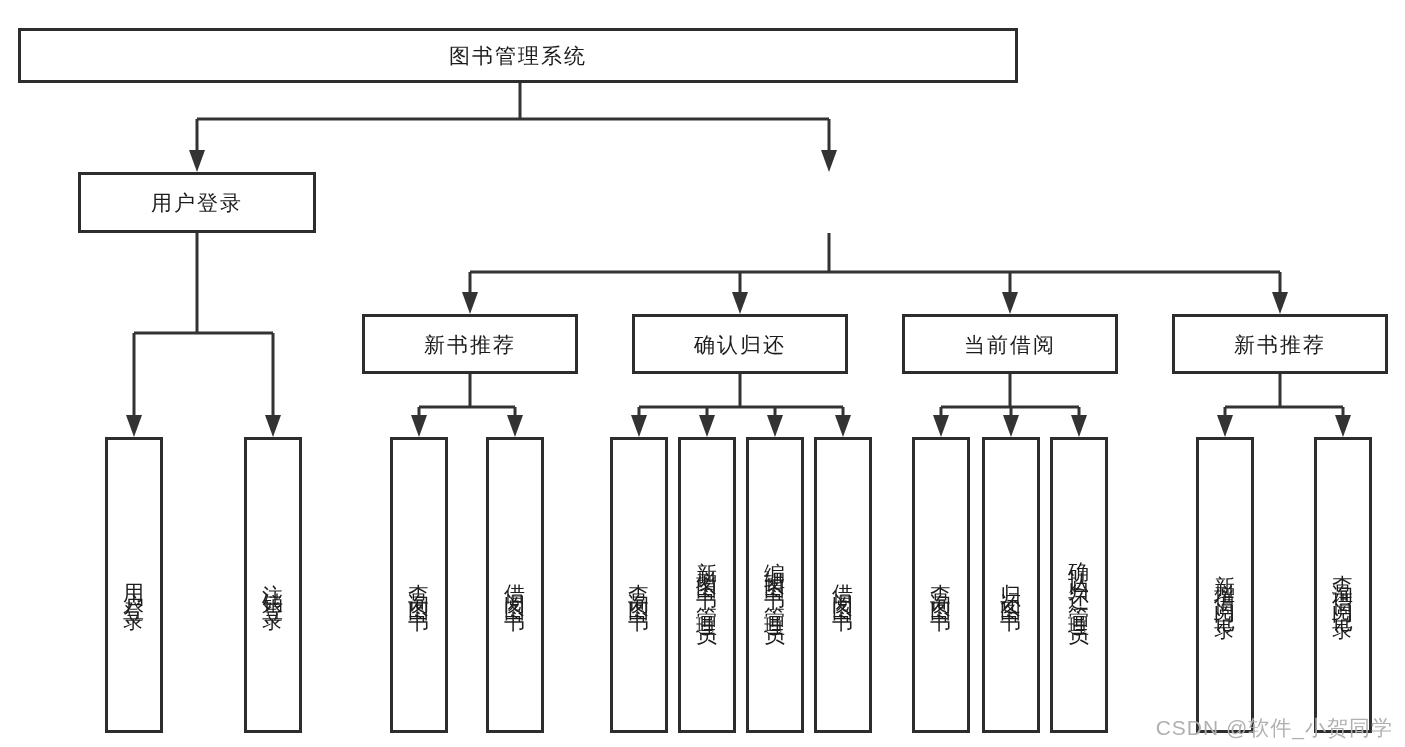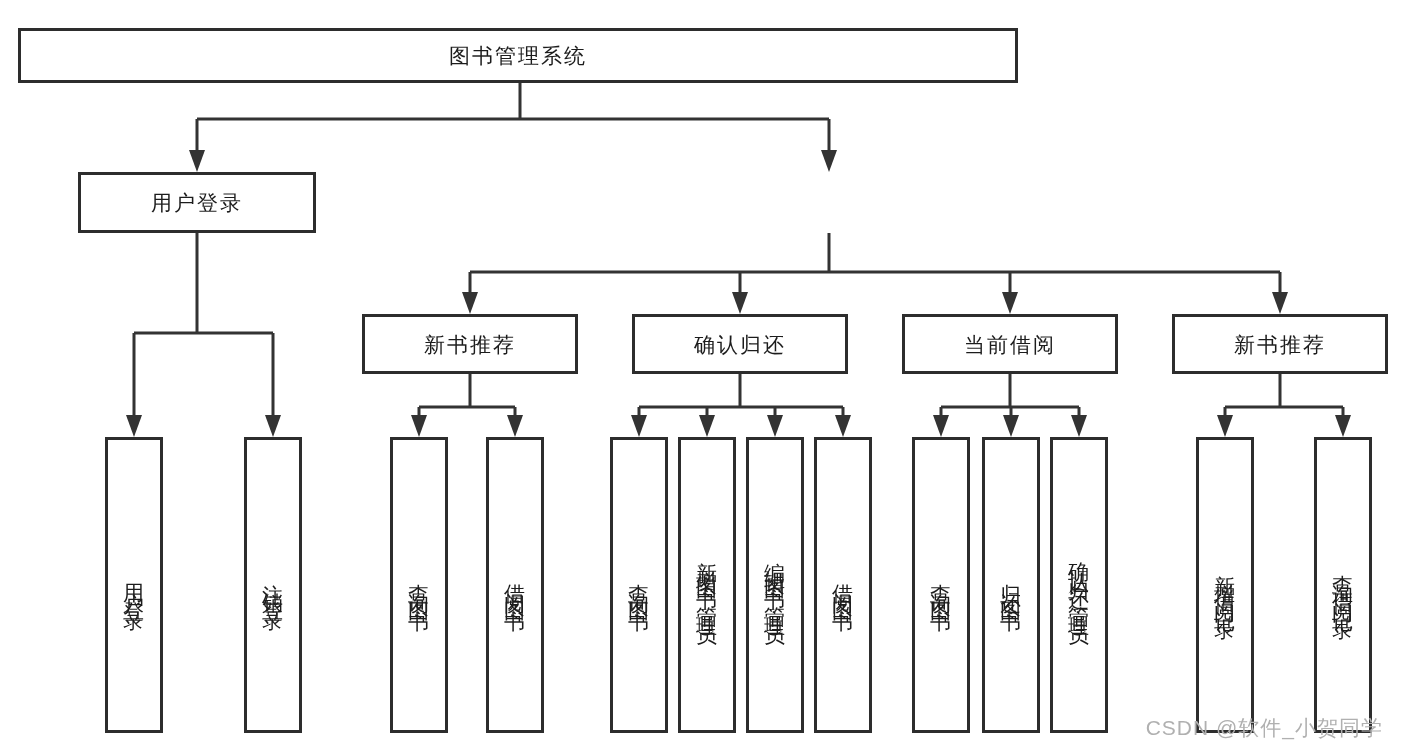--- a/index.html
+++ b/index.html
@@ -34,21 +34,21 @@
   }
   .vbox {
     font-size: 21px;
     writing-mode: vertical-rl;
     text-orientation: mixed;
     letter-spacing: 9px;
     line-height: 1;
   }
   .watermark {
     position: absolute;
-    right: 22px;
+    right: 12px;
     bottom: 5px;
     font-size: 21px;
     color: #b0b0b0;
     letter-spacing: 1px;
     white-space: nowrap;
   }
 </style>
 </head>
 <body>
 

